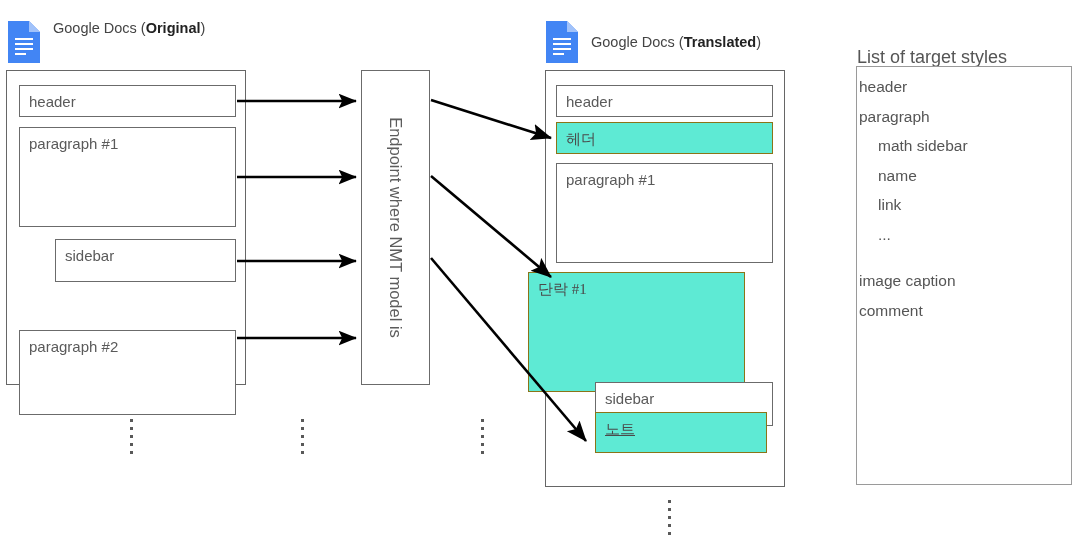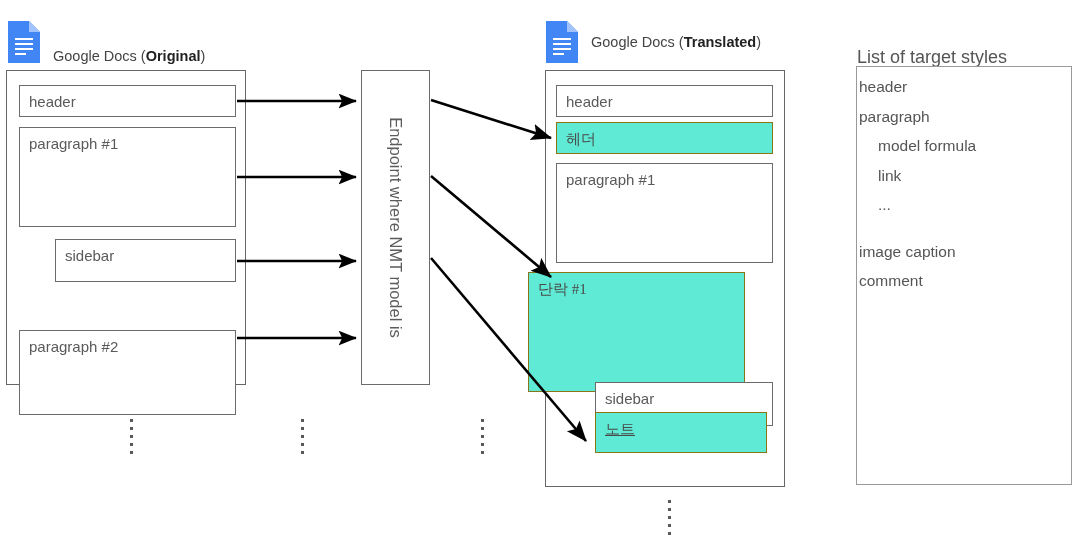--- a/index.html
+++ b/index.html
@@ -131,21 +131,21 @@
   svg.arrows {
     position: absolute;
     left: 0; top: 0;
     width: 1087px; height: 547px;
     pointer-events: none;
   }
 </style>
 </head>
 <body>
 
-<div class="abs" style="left:8px; top:21px; display:flex; align-items:flex-end; gap:13px;">
+<div class="abs" style="left:8px; top:21px; display:flex; align-items:flex-start; gap:13px;">
   <div class="gdoc-icon">
     <div class="sheet"></div>
     <div class="fold2"></div>
     <div class="fold"></div>
     <div class="lines">
         <i></i>
         <i></i>
         <i></i>
         <i></i>
       </div>
@@ -218,21 +218,22 @@
 
 <div class="abs block highlight underline-text" style="left:595px; top:412px; width:172px; height:41px;">
   <span>노트</span>
 </div>
 
 <div class="abs list-caption" style="left:857px; top:47px;">List of target styles</div>
 
 <div class="abs style-list" style="left:856px; top:66px; width:216px; height:419px;">
   <div class="row">header</div>
   <div class="row">paragraph</div>
-  <div class="row indent">model formula</div>
+  <div class="row indent">math sidebar</div>
+  <div class="row indent">name</div>
   <div class="row indent">link</div>
   <div class="row indent gap">...</div>
   <div class="row">image caption</div>
   <div class="row">comment</div>
 </div>
 
 <div class="abs vdots" style="left:130px; top:419px;">
   <i></i>
     <i></i>
     <i></i>

